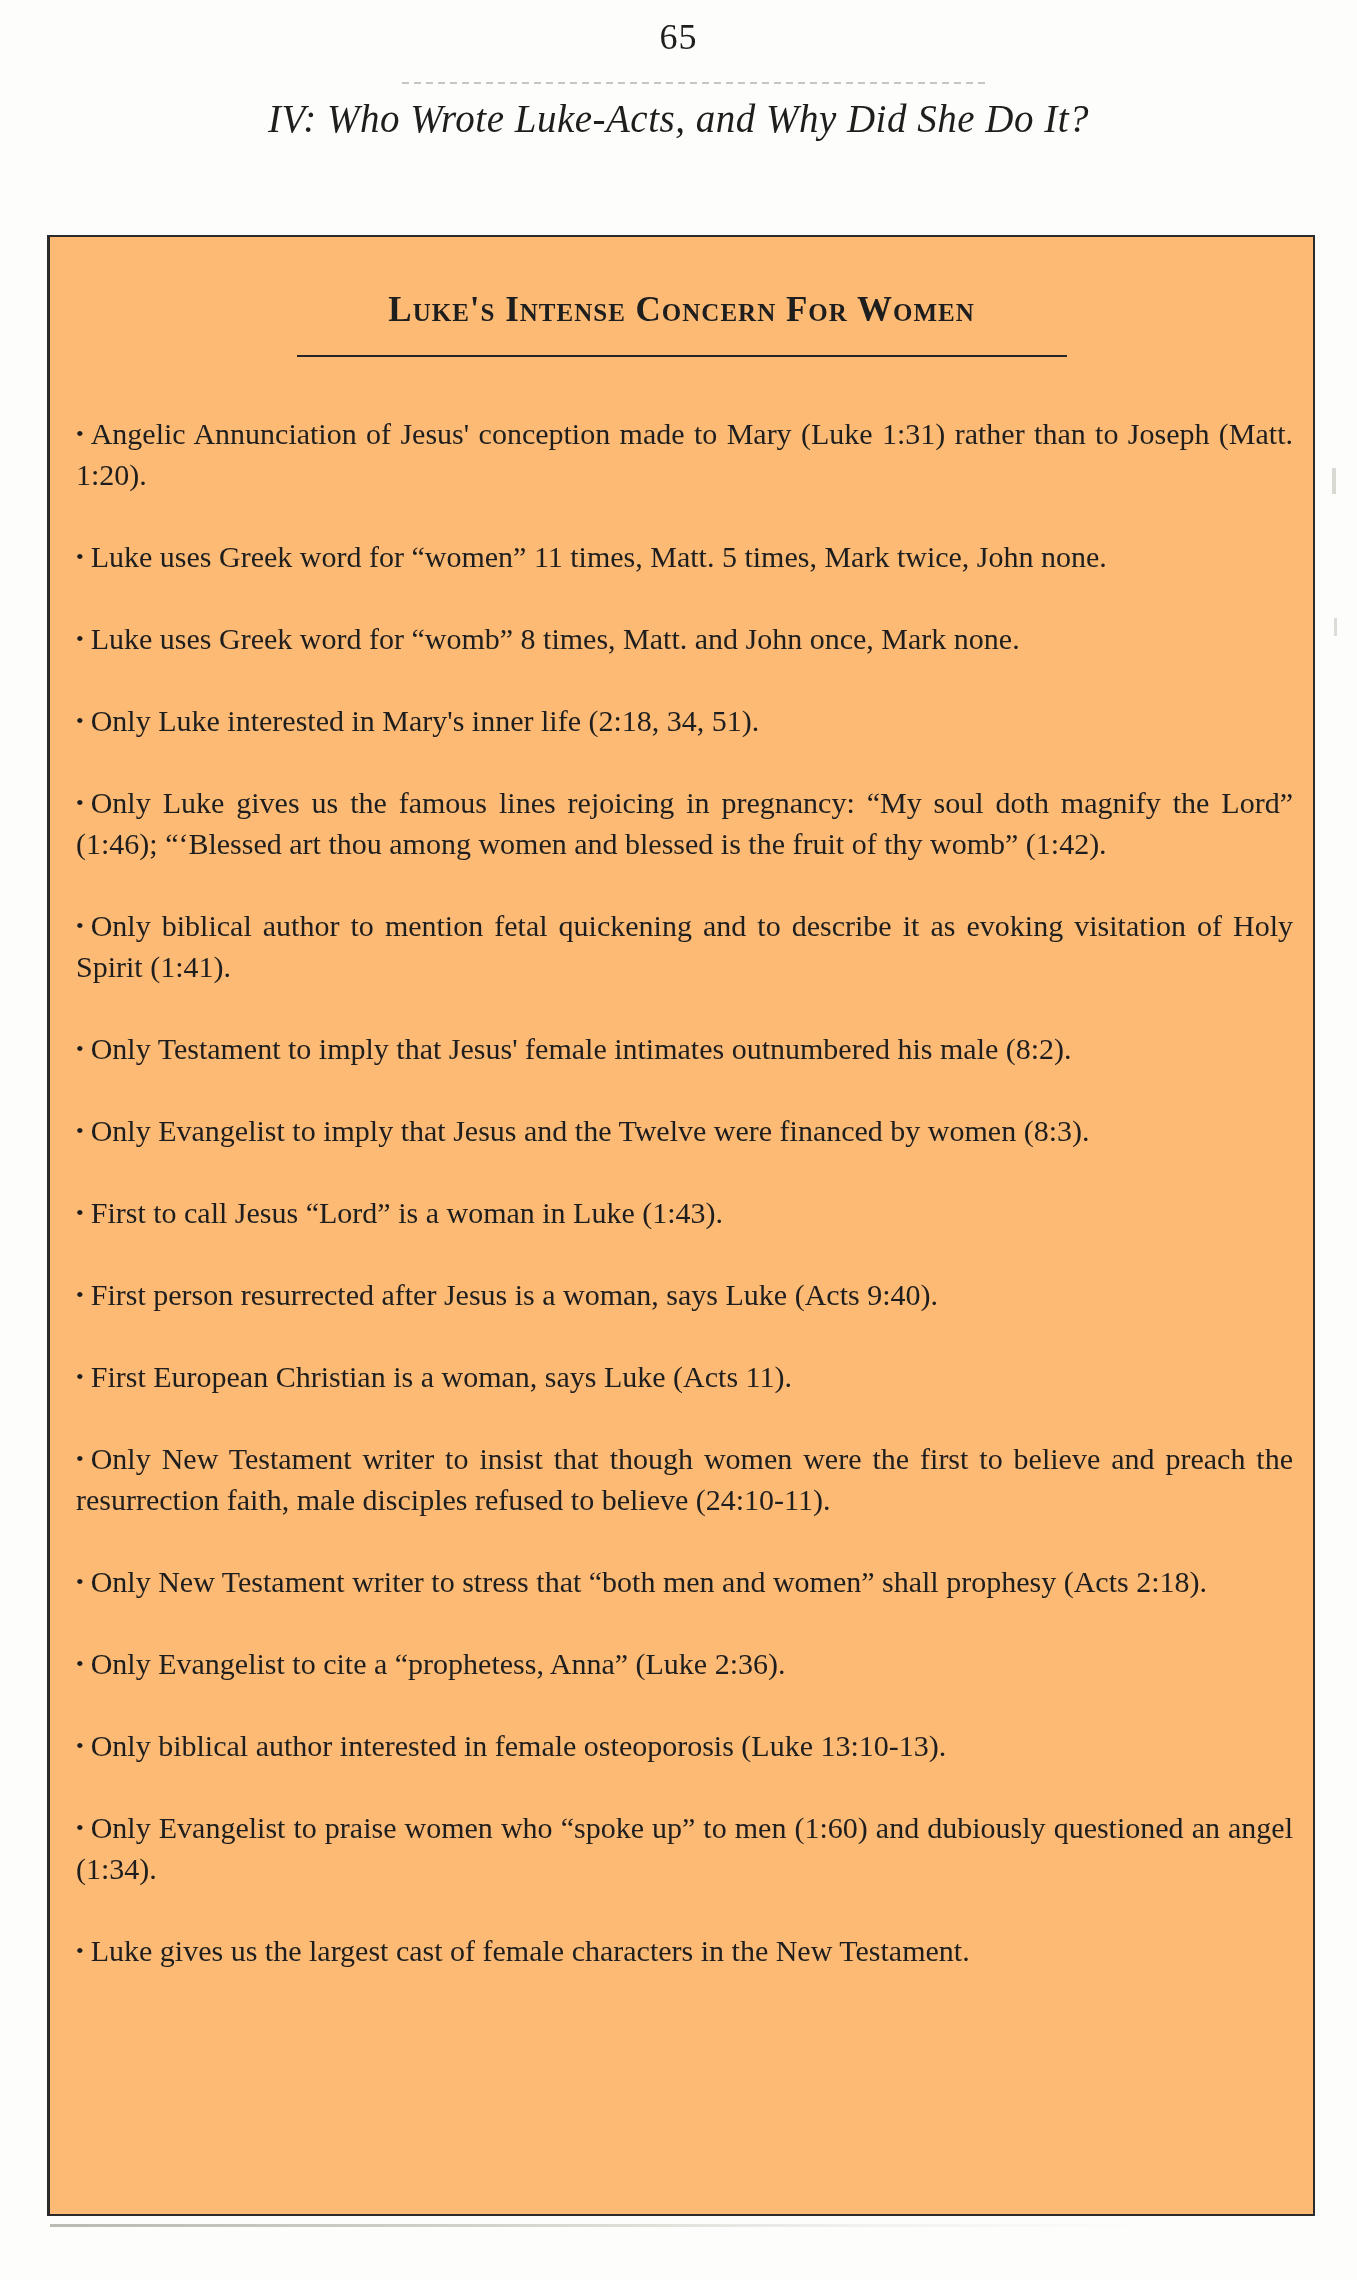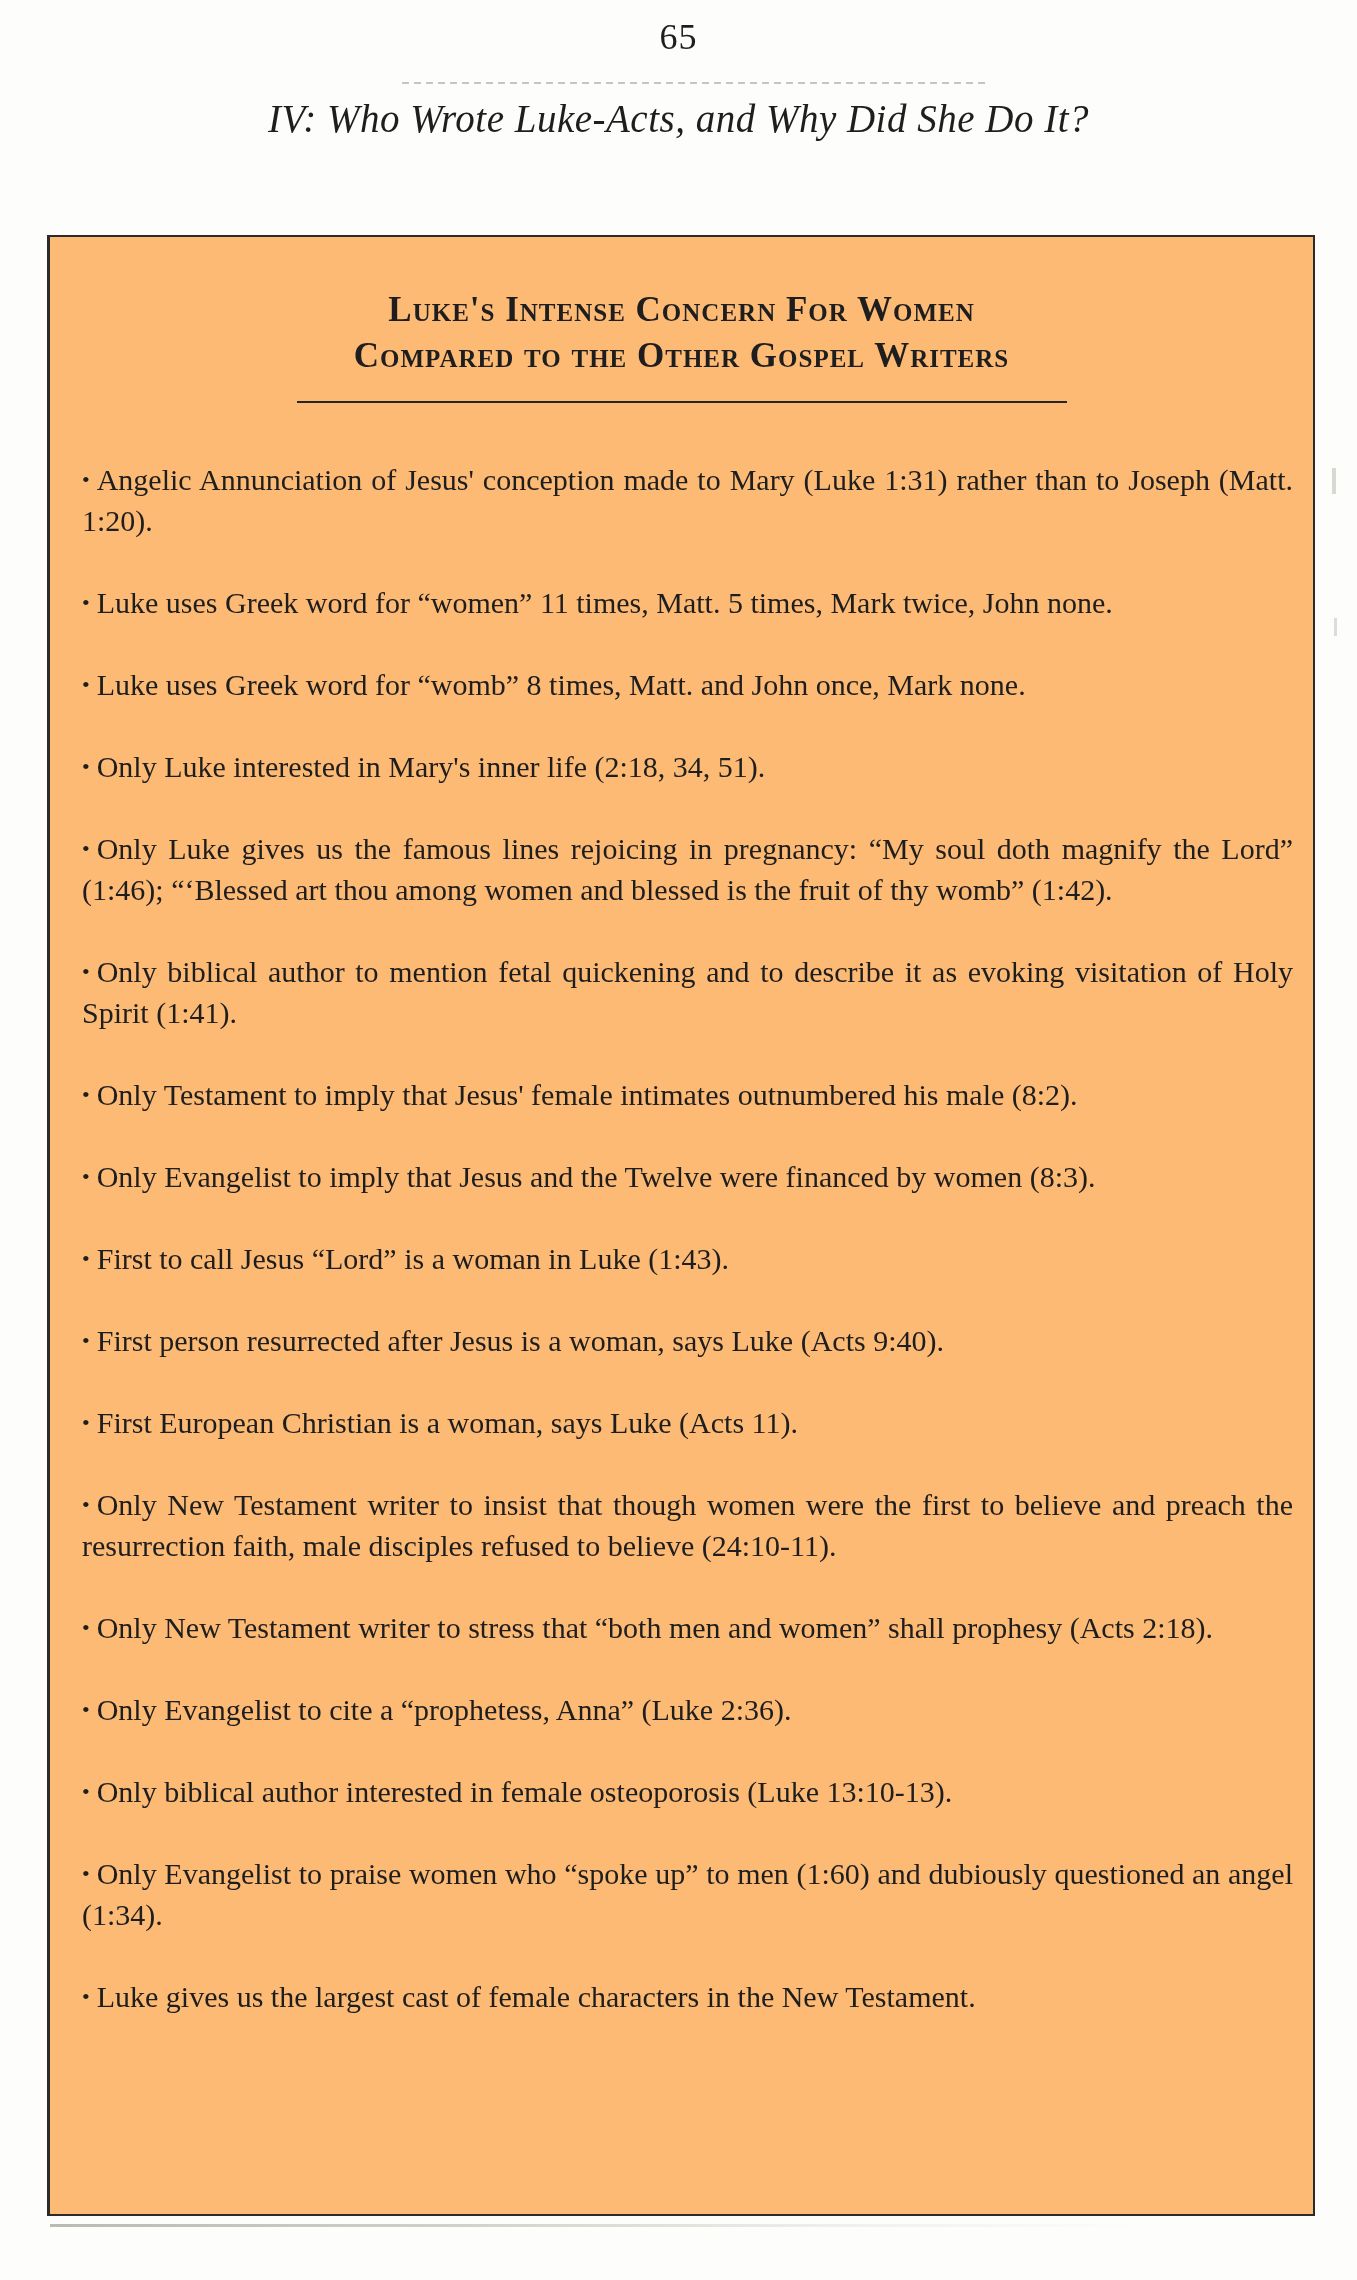--- a/index.html
+++ b/index.html
@@ -75,21 +75,20 @@
   .bullets {
     list-style: none;
     margin: 56px 0 0 0;
     padding: 0 20px 0 26px;
   }
   .bullets li {
     font-size: 30px;
     line-height: 41px;
     text-align: justify;
     margin-bottom: 41px;
-    margin-left: 6px;
   }
   .glyph {
     font-size: 22px;
     vertical-align: 3px;
     margin-right: 7px;
   }
   .artifact-bottom {
     position: absolute;
     top: 2224px;
     left: 50px;
@@ -125,21 +124,20 @@
   <div class="page-number">65</div>
 
   <div class="artifact-top"></div>
 
   <div class="chapter-heading">IV: Who Wrote Luke-Acts, and Why Did She Do It?</div>
 
   <div class="frame">
 
     <div class="frame-title">
       <div>Luke's Intense Concern For Women</div>
-      <div>Compared to the Other Gospel Writers</div>
     </div>
 
     <div class="title-rule"></div>
 
     <ul class="bullets">
       <li><span class="glyph">•</span><span>Angelic Annunciation of Jesus' conception made to Mary (Luke 1:31) rather than to Joseph (Matt. 1:20).</span></li>
       <li><span class="glyph">•</span><span>Luke uses Greek word for “women” 11 times, Matt. 5 times, Mark twice, John none.</span></li>
       <li><span class="glyph">•</span><span>Luke uses Greek word for “womb” 8 times, Matt. and John once, Mark none.</span></li>
       <li><span class="glyph">•</span><span>Only Luke interested in Mary's inner life (2:18, 34, 51).</span></li>
       <li><span class="glyph">•</span><span>Only Luke gives us the famous lines rejoicing in pregnancy: “My soul doth magnify the Lord” (1:46); “‘Blessed art thou among women and blessed is the fruit of thy womb” (1:42).</span></li>

